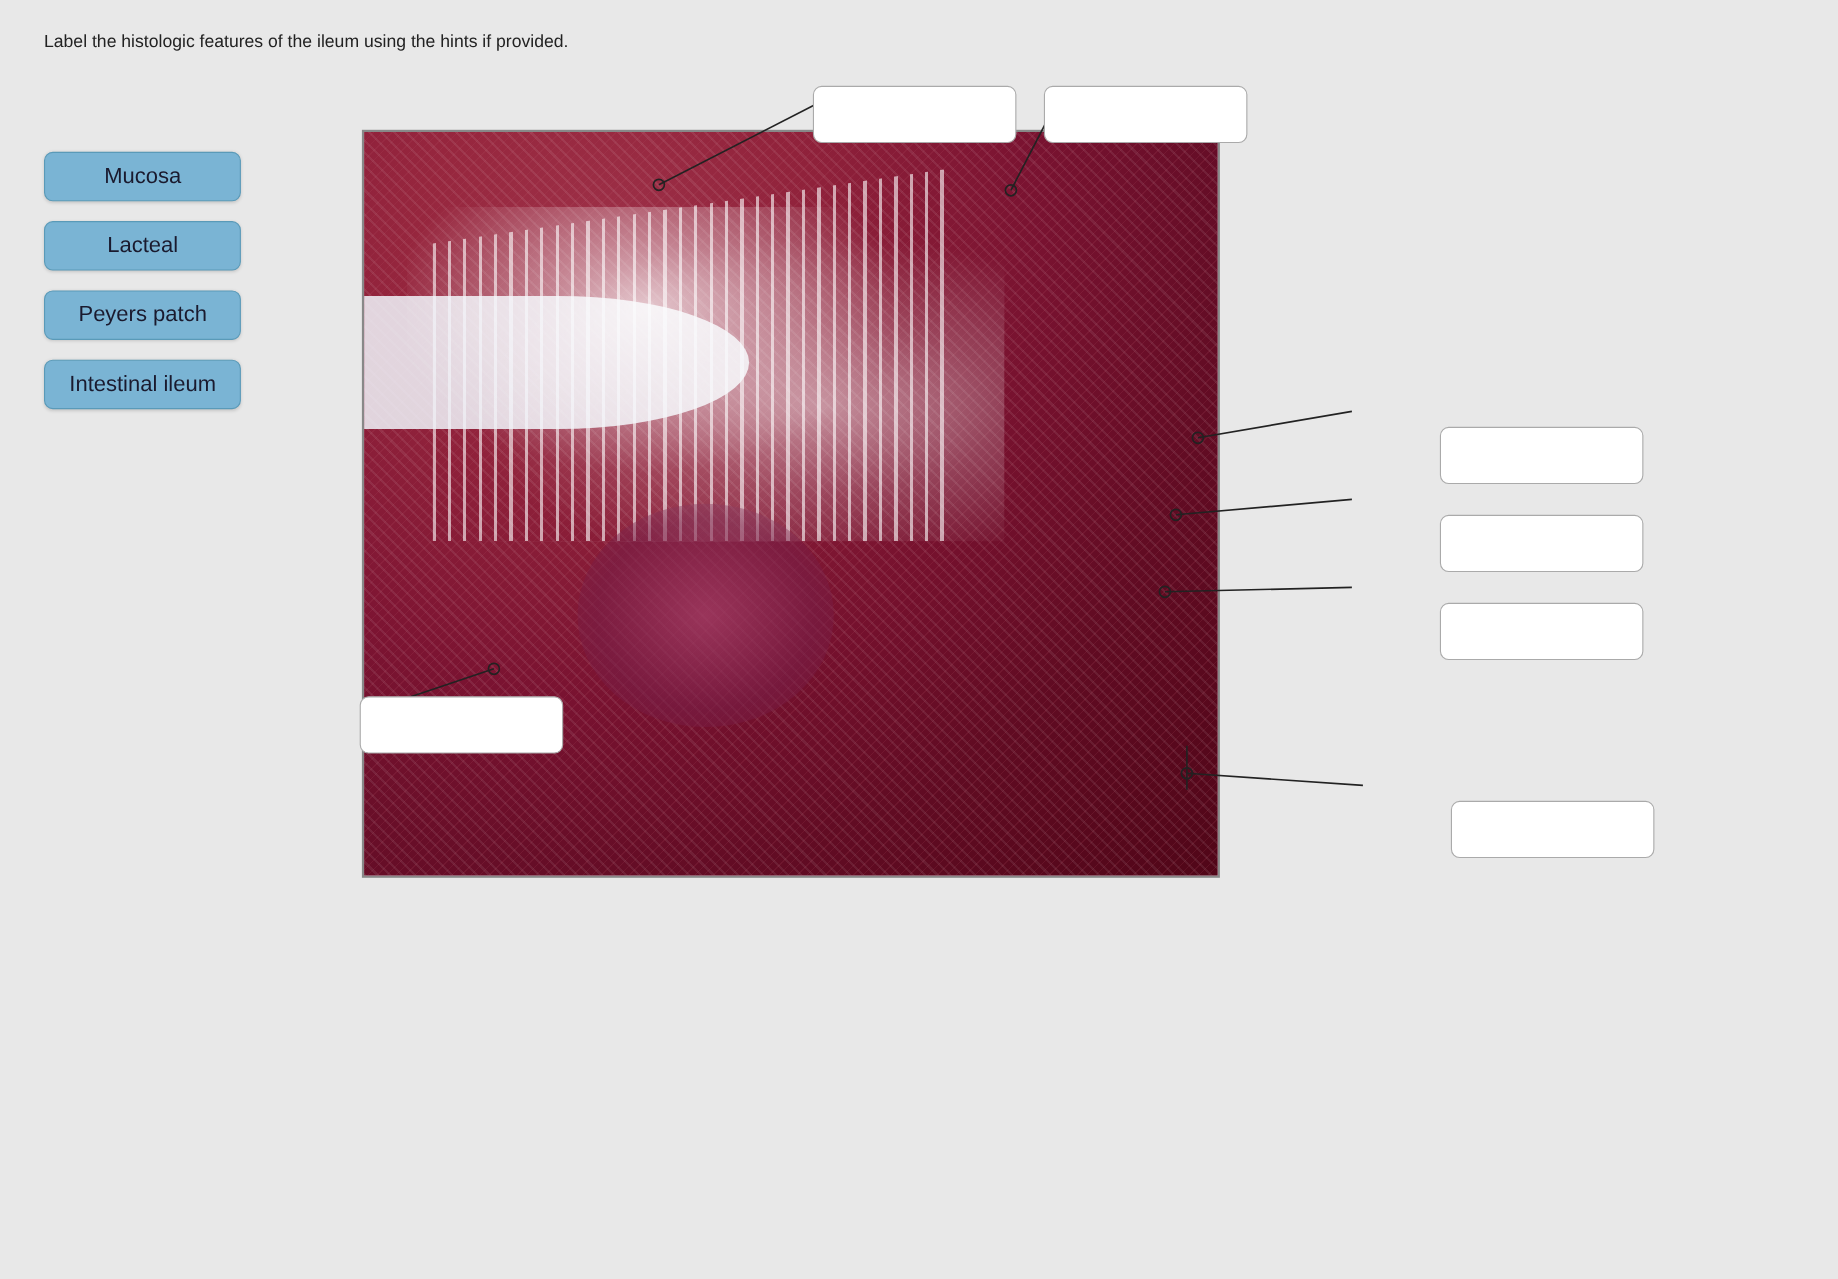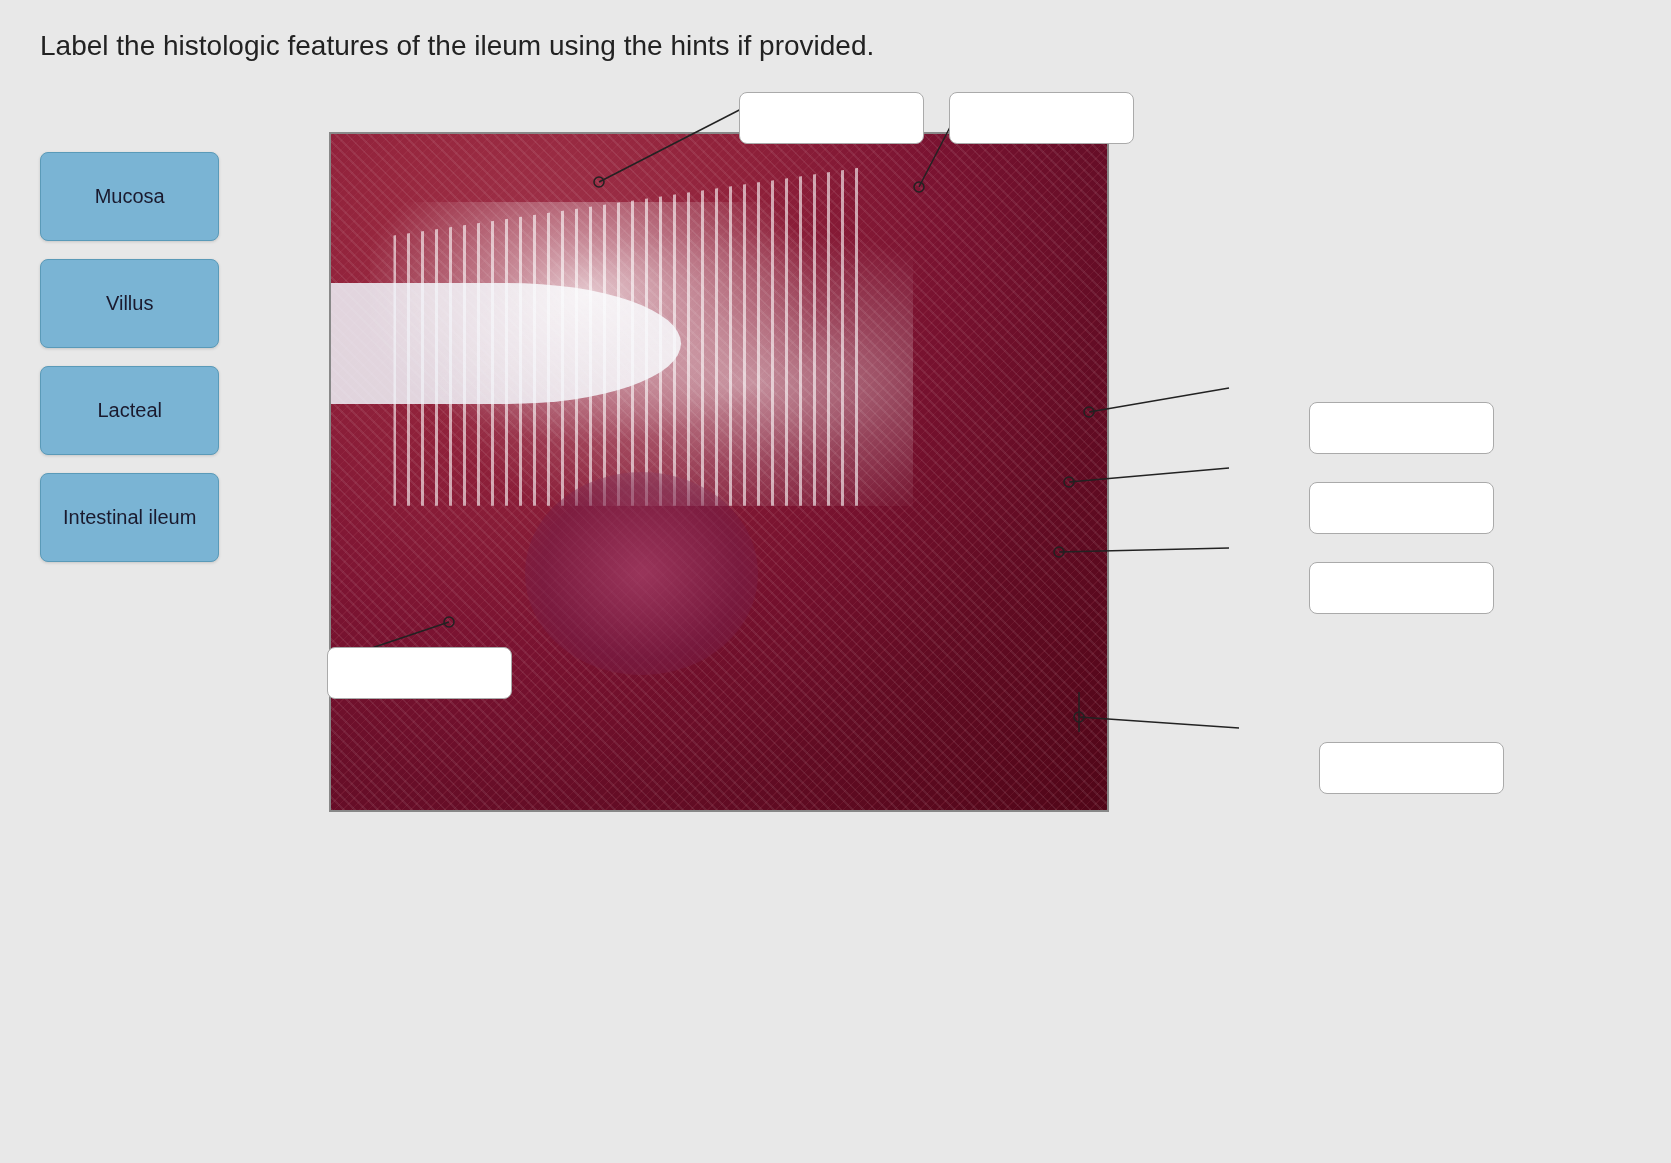--- a/index.html
+++ b/index.html
@@ -15,21 +15,21 @@
 
     .page {
       background: #e8e8e8;
       width: 1671px;
       min-height: 1163px;
       position: relative;
       padding: 30px 40px;
     }
 
     .instruction {
-      font-size: 28px;
+      font-size: 16px;
       color: #222;
       margin-bottom: 30px;
       font-weight: 400;
     }
 
     .content-area {
       display: flex;
       align-items: flex-start;
       gap: 0;
       position: relative;
@@ -41,21 +41,21 @@
       gap: 18px;
       margin-right: 30px;
       margin-top: 60px;
       z-index: 10;
     }
 
     .label-btn {
       background: #7ab4d4;
       border: 1.5px solid #5a9ab8;
       border-radius: 8px;
-      padding: 32px 22px;
+      padding: 10px 22px;
       font-size: 20px;
       color: #1a1a2e;
       cursor: pointer;
       min-width: 175px;
       text-align: center;
       font-weight: 400;
       box-shadow: 0 1px 3px rgba(0,0,0,0.15);
     }
 
     .diagram-area {
@@ -223,22 +223,22 @@
 <body>
 
 <div class="page">
 
   <p class="instruction">Label the histologic features of the ileum using the hints if provided.</p>
 
   <div class="content-area">
 
     <div class="label-buttons">
       <button class="label-btn">Mucosa</button>
-      <button class="label-btn">Villus</button>
       <button class="label-btn">Lacteal</button>
+      <button class="label-btn">Peyers patch</button>
       <button class="label-btn">Intestinal ileum</button>
     </div>
 
     <div class="diagram-area">
 
       <div class="answer-box box-top-left">
         <input type="text" style="width: 100%; height: 100%; border: none; border-radius: 8px; padding: 0px 8px; font-size: 16px; background: transparent;">
       </div>
       <div class="answer-box box-top-right">
         <input type="text" style="width: 100%; height: 100%; border: none; border-radius: 8px; padding: 0px 8px; font-size: 16px; background: transparent;">

